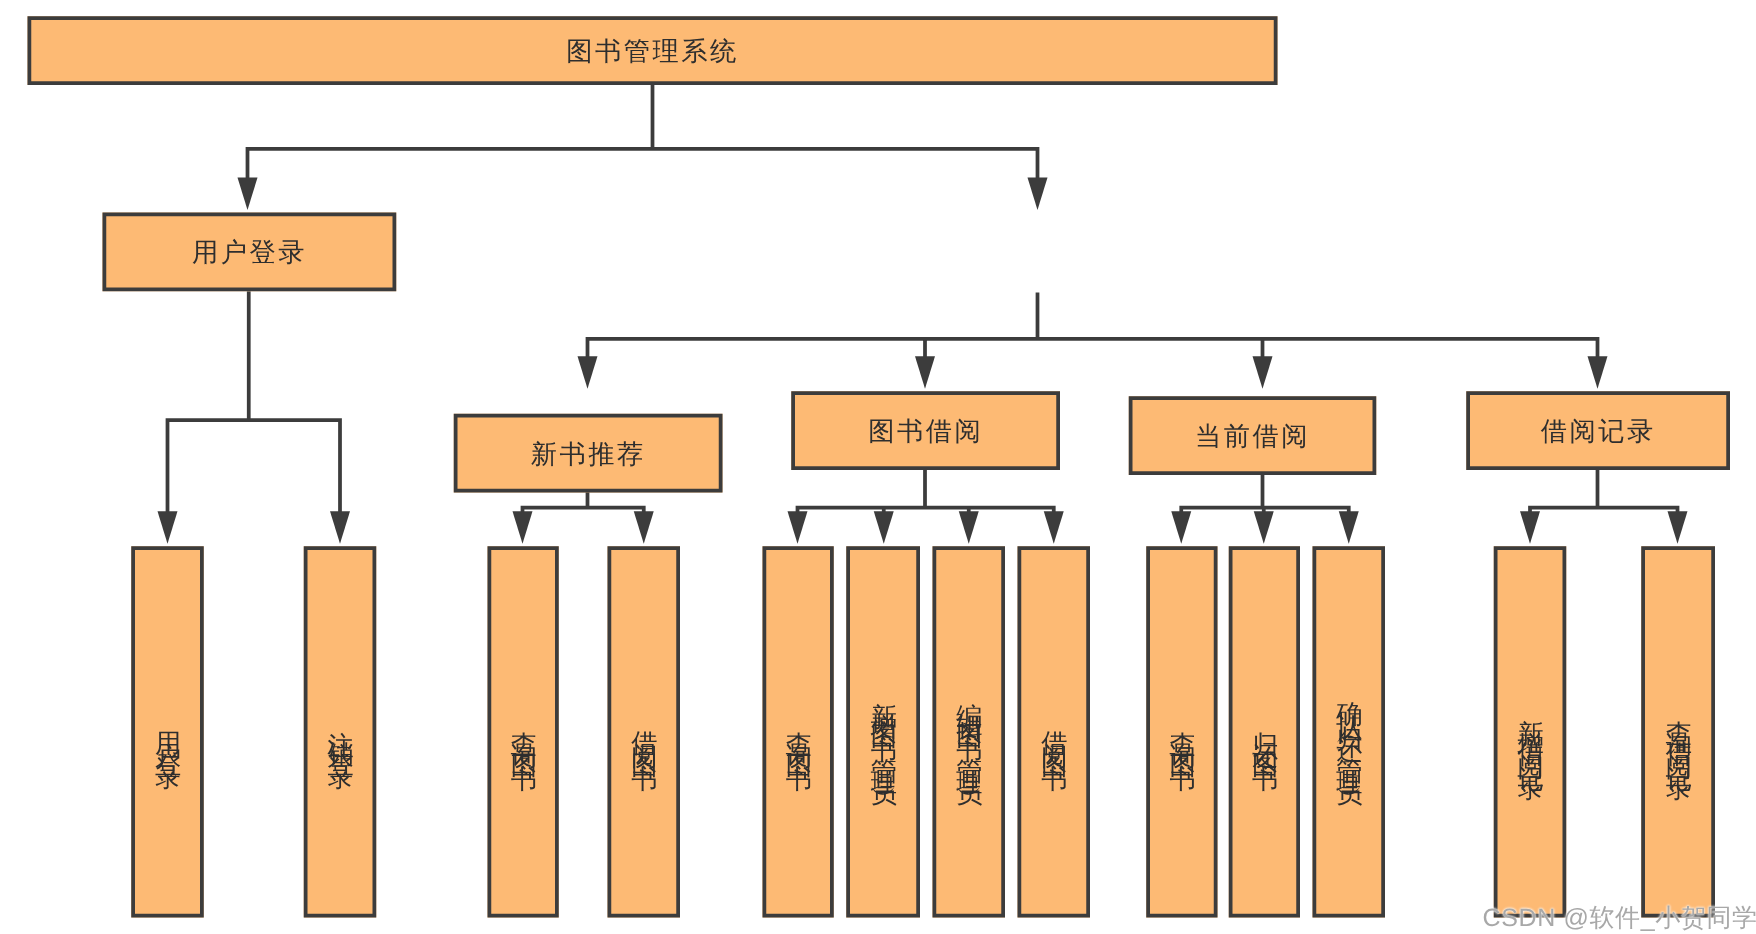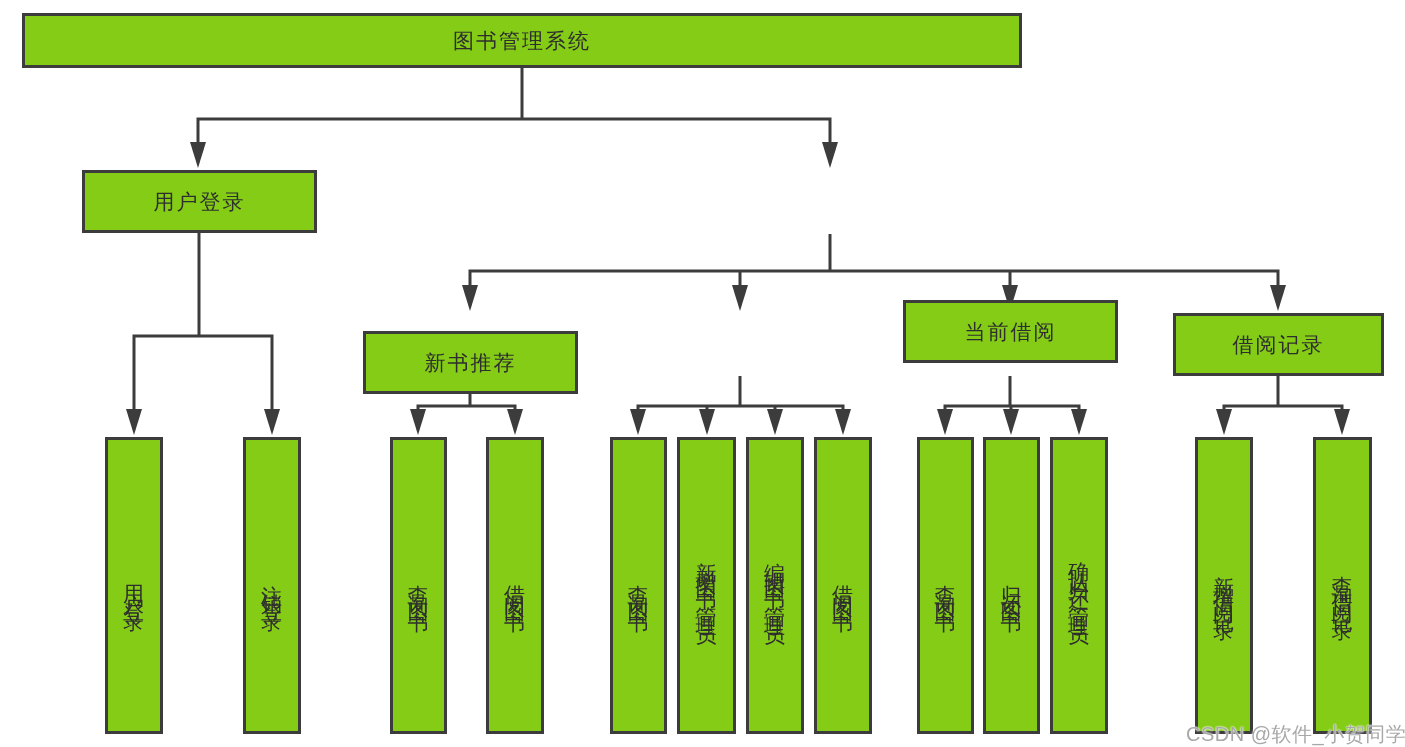--- a/index.html
+++ b/index.html
@@ -11,21 +11,21 @@
     color:var(--text,#2e2e2e);
     overflow:hidden;
   }
   svg.wires{position:absolute;left:0;top:0;width:1405px;height:747px;}
   svg.wires path{stroke:var(--line,#3c3c3c);stroke-width:3;fill:none;}
   svg.wires polygon{fill:var(--line,#3c3c3c);stroke:none;}
   .node{
     position:absolute;
     box-sizing:border-box;
     border:3px solid var(--line,#3c3c3c);
-    background:#84cc16;
+    background:#fdba74;
     display:flex;align-items:center;justify-content:center;
     font-size:21px;letter-spacing:2px;
     text-align:center;
   }
   .node.v span{
     writing-mode:vertical-rl;
     text-orientation:mixed;
     letter-spacing:9px;
     line-height:1;
   }
@@ -88,21 +88,24 @@
     <span>图书管理系统</span>
   </div>
 
   <div class="node" style="left:82px;top:170px;width:235px;height:63px;">
     <span>用户登录</span>
   </div>
 
   <div class="node" style="left:363px;top:331px;width:215px;height:63px;">
     <span>新书推荐</span>
   </div>
-  <div class="node" style="left:903px;top:300px;width:215px;height:63px;">
+  <div class="node" style="left:633px;top:313px;width:215px;height:63px;">
+    <span>图书借阅</span>
+  </div>
+  <div class="node" style="left:903px;top:317px;width:198px;height:63px;">
     <span>当前借阅</span>
   </div>
   <div class="node" style="left:1173px;top:313px;width:211px;height:63px;">
     <span>借阅记录</span>
   </div>
 
   <div class="node v" style="left:105px;top:437px;width:58px;height:297px;">
     <span>用户登录</span>
   </div>
   <div class="node v" style="left:243px;top:437px;width:58px;height:297px;">

